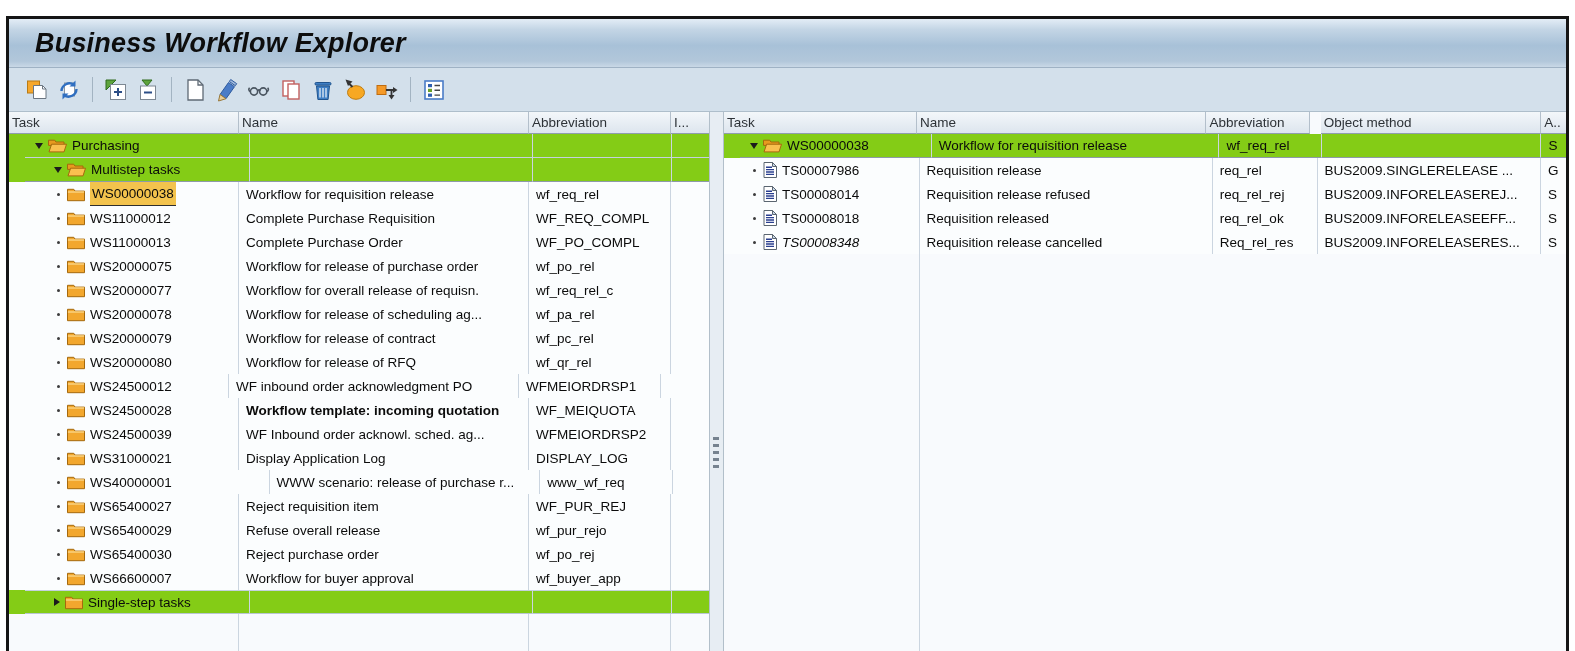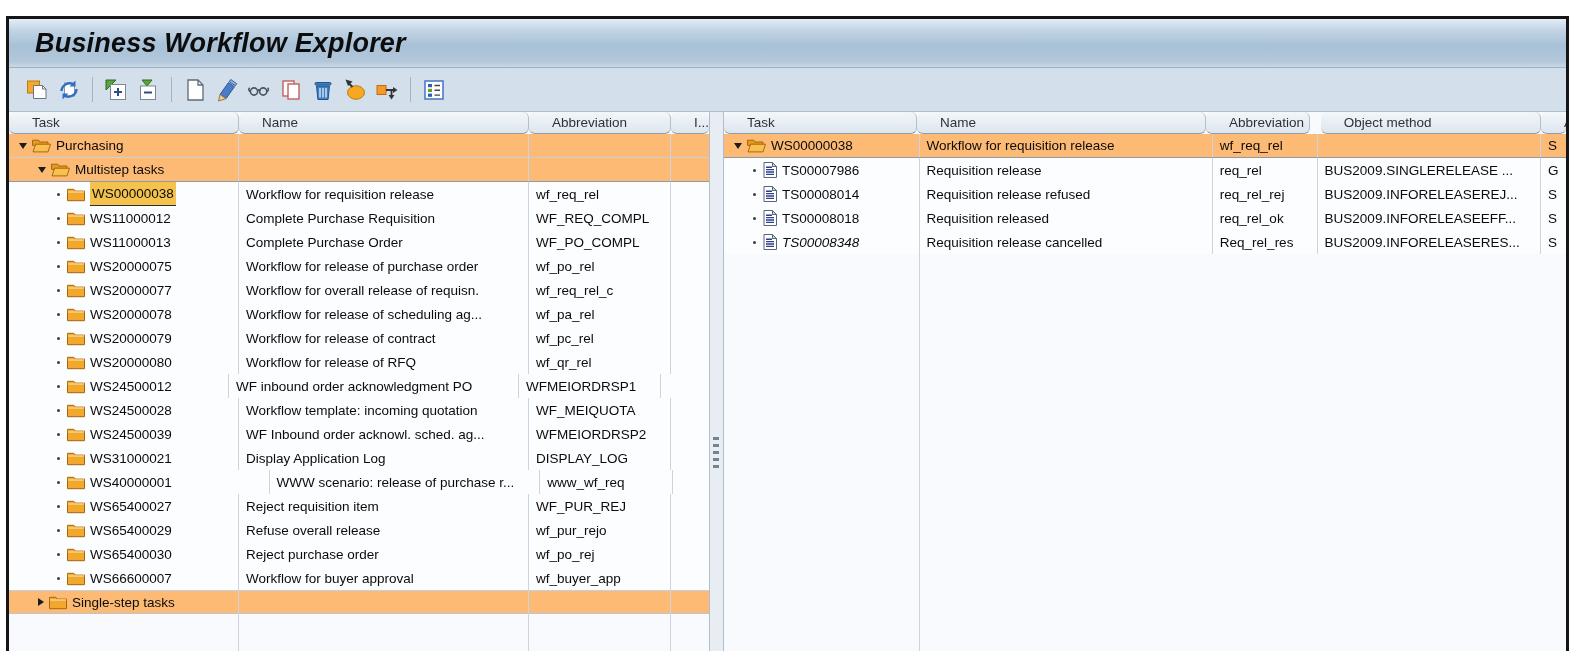--- a/index.html
+++ b/index.html
@@ -16,24 +16,24 @@
   
   .content{display:flex;height:542px;background:#f8fafd;}
   .panel{background:#f8fafd;display:flex;flex-direction:column;overflow:hidden;}
   .panel.left{width:700px;}
   .panel.right{flex:1;}
   .splitter{width:13px;background:#e7edf3;border-left:1px solid #b2bfca;border-right:1px solid #b2bfca;position:relative;cursor:col-resize;}
   .grip{position:absolute;left:3px;top:60%;display:flex;flex-direction:column;gap:4px;}
   .grip i{width:6px;height:3px;background:#76828f;display:block;}
   
   .hrow{display:flex;height:22px;flex:none;}
-  .hcell{background:linear-gradient(to bottom,#f3f7fa,#dde5ee);border-right:1px solid #b3bfcb;border-bottom:1px solid #8f9dab;color:#2d3237;font-size:13.5px;line-height:21px;padding-left:23px;box-sizing:border-box;white-space:nowrap;overflow:hidden;cursor:default;border-radius:6px;}
+  .hcell{background:linear-gradient(to bottom,#f3f7fa,#dde5ee);border-right:1px solid #b3bfcb;border-bottom:1px solid #8f9dab;color:#2d3237;font-size:13.5px;line-height:21px;padding-left:3px;box-sizing:border-box;white-space:nowrap;overflow:hidden;cursor:default;}
   
   .trow{display:flex;height:24px;flex:none;background:#fbfdfe;}
-  .trow.shaded{background:#fdba74;}
+  .trow.shaded{background:#84cc16;padding-left:16px;}
   .trow.sep-light .cell{border-bottom:1px solid #c4d1dd;}
   .trow.sep-dark .cell{border-bottom:1px solid #8d9aa8;}
   .trow.sep-both .cell{border-bottom:1px solid #b9c6d3;border-top:1px solid #c4d1dd;}
   .cell{border-right:1px solid #cbd5e0;box-sizing:border-box;font-size:13.5px;line-height:23px;color:#0b0b0b;padding-left:7px;white-space:nowrap;overflow:hidden;display:flex;align-items:center;}
   .cell.noborder{border-right:none;}
   .filler{flex:1;display:flex;background:#f8fafd;}
   .fcell{border-right:1px solid #cbd5e0;box-sizing:border-box;}
   .fcell.noborder{border-right:none;}
   
   .marker{flex:none;display:inline-block;margin-right:5px;}
@@ -321,21 +321,21 @@
           <div class="cell" style="width: 230px; padding-left: 48px;">
             <span class="marker bullet"></span>
             <span class="node-icon">
               <svg width="18" height="15" viewBox="0 0 18 15">
                 <path d="M.5 2.3h6.3l1.2 1.8h9.5v9.6H.5z" fill="#f2a72e" stroke="#a5690d"></path>
                 <path d="M.9 5h16.2" stroke="#fad27f" stroke-width="1.5"></path>
               </svg>
             </span>
             <span class="node-label">WS24500028</span>
           </div>
-          <div class="cell" style="width: 290px;">Workflow template: incoming quotation</div>
+          <div class="cell" style="width: 290px; font-weight: bold;">Workflow template: incoming quotation</div>
           <div class="cell" style="width: 142px;">WF_MEIQUOTA</div>
           <div class="cell noborder" style="width: 38px;"></div>
         </div>
         <div class="trow">
           <div class="cell" style="width: 230px; padding-left: 48px;">
             <span class="marker bullet"></span>
             <span class="node-icon">
               <svg width="18" height="15" viewBox="0 0 18 15">
                 <path d="M.5 2.3h6.3l1.2 1.8h9.5v9.6H.5z" fill="#f2a72e" stroke="#a5690d"></path>
                 <path d="M.9 5h16.2" stroke="#fad27f" stroke-width="1.5"></path>

